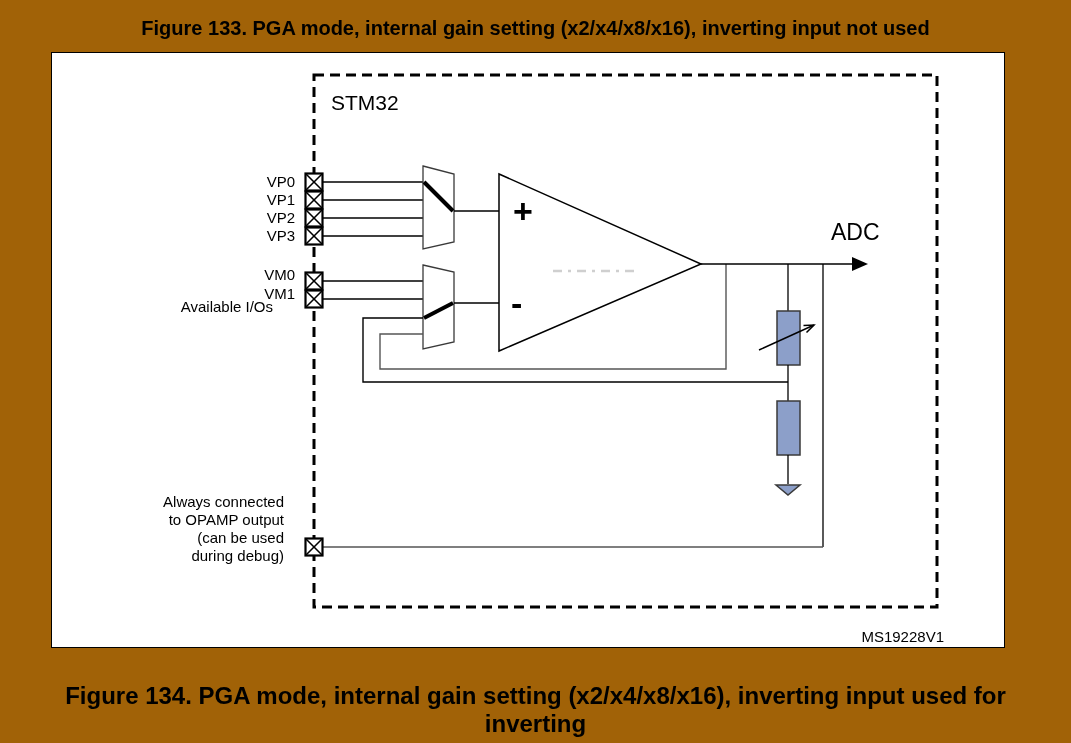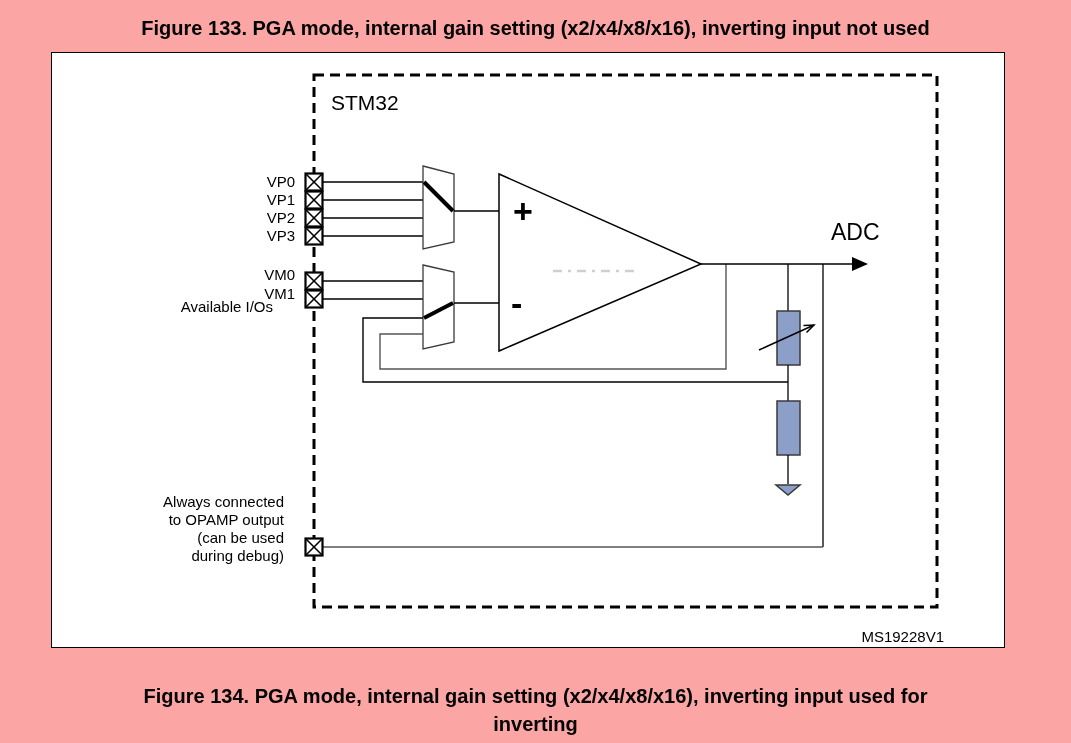--- a/index.html
+++ b/index.html
@@ -3,21 +3,21 @@
 <meta charset="utf-8">
 <style>
   * { margin: 0; padding: 0; box-sizing: border-box; }
   html, body {
     width: 1071px; height: 743px;
     background: #ffffff;
     font-family: "Liberation Sans", sans-serif;
     color: #000;
     overflow: hidden;
   }
-  .page { position: relative; width: 1071px; height: 743px; background: #fca5a5; }
+  .page { position: relative; width: 1071px; height: 743px; background: #a16207; }
 
   .fig-title {
     position: absolute; top: 17px; left: 0; width: 1071px;
     text-align: center; font-size: 20px; font-weight: bold;
     letter-spacing: 0px; white-space: nowrap;
   }
 
   .figure-box {
     position: absolute; left: 51px; top: 52px;
     width: 954px; height: 596px;
@@ -29,21 +29,21 @@
     font-family: "Liberation Sans", sans-serif;
     fill: #000;
   }
   .t15 { font-size: 15px; }
   .t21 { font-size: 21px; }
   .t23 { font-size: 23px; }
   .opamp-sign { font-size: 34px; font-weight: bold; }
 
   .fig-caption {
     position: absolute; top: 682px; left: 0; width: 1071px;
-    text-align: center; font-size: 20px; font-weight: bold;
+    text-align: center; font-size: 24px; font-weight: bold;
     line-height: 28px;
   }
 </style>
 </head>
 <body>
 
 <div class="page">
 
   <div class="fig-title">Figure 133. PGA mode, internal gain setting (x2/x4/x8/x16), inverting input not used</div>
 

